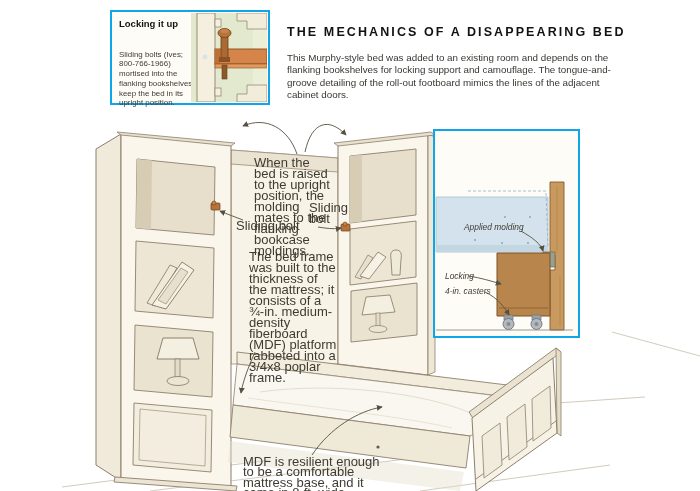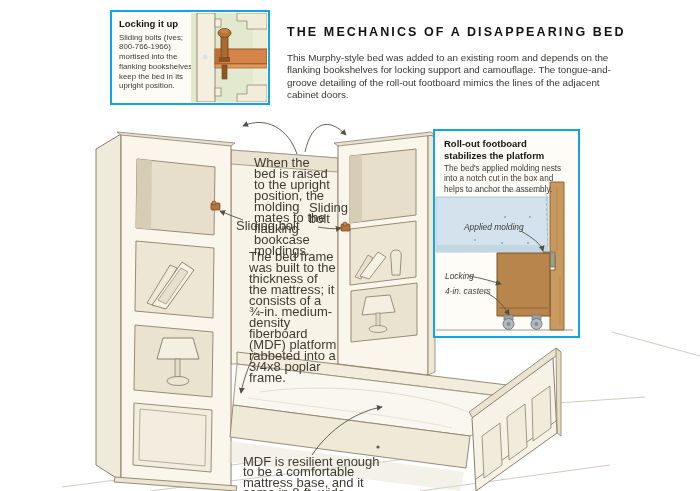--- a/index.html
+++ b/index.html
@@ -1,21 +1,21 @@
 <!DOCTYPE html>
 <html><head>
 <meta charset="utf-8">
 <style>
   *{margin:0;padding:0;box-sizing:border-box}
   html,body{width:700px;height:491px}
   body{position:relative;background:#ffffff;font-family:"Liberation Sans",sans-serif;overflow:hidden}
   #main-svg{position:absolute;left:0;top:0}
   .callout{position:absolute;border:2px solid #0ea5e9;background:#fdfcf6}
   .callout h3{font-size:9.5px;font-weight:bold;color:#171511;line-height:11.5px}
-  .callout p{font-size:8.2px;color:#3f3b33;line-height:10.3px;margin-top:3px}
+  .callout p{font-size:8.2px;color:#3f3b33;line-height:10.3px;margin-top:20px}
   #locking-box{left:110px;top:10px;width:160px;height:95px}
   #locking-box .text{position:absolute;left:7px;top:6px;width:76px}
   #locking-box p{font-size:7.9px;line-height:9.8px}
   #locking-svg{position:absolute;right:1px;top:1px}
   #header-block{position:absolute;left:287px;top:25px;width:332px}
   #header-block h1{font-size:12.5px;font-weight:bold;letter-spacing:2.1px;color:#14120f;white-space:nowrap}
   #header-block p{font-size:9.8px;line-height:12.3px;color:#3a3732;margin-top:13px;width:330px}
   #footboard-box{left:433px;top:129px;width:147px;height:209px}
   #footboard-box .text{position:absolute;left:9px;top:7px;width:127px}
   #footboard-svg{position:absolute;left:0;top:0}
@@ -203,24 +203,20 @@
       <circle cx="101.5" cy="193" r="5.5" fill="#b3b9bf" stroke="#6f757c" stroke-width="0.9"></circle>
       <circle cx="101.5" cy="193" r="2" fill="#878d93"></circle>
     </g>
     <line x1="1" y1="199" x2="138" y2="199" stroke="#8a8273" stroke-width="0.8"></line>
     <g stroke="#55503f" stroke-width="0.9" fill="none" marker-end="url(#ah2)">
       <path d="M86,100 C98,107 106,113 108,120"></path>
       <path d="M34,145 C46,147 56,150 66,153"></path>
       <path d="M50,161 C63,167 70,177 74,184"></path>
     </g>
   </svg>
-  <div class="text">
-    <h3>Roll-out footboard stabilizes the platform</h3>
-    <p>The bed's applied molding nests into a notch cut in the box and helps to anchor the assembly.</p>
-  </div>
   <div class="ilabel" id="lbl-molding">Applied molding</div>
   <div class="ilabel" id="lbl-storage">Locking</div>
   <div class="ilabel" id="lbl-casters">4-in. casters</div>
 </div>
 
 <div class="note" id="note-raised">When the bed is raised to the upright position, the molding mates to the flanking bookcase moldings.</div>
 <div class="note italic" id="note-bolt-left">Sliding bolt</div>
 <div class="note italic" id="note-bolt-right">Sliding bolt</div>
 <div class="note" id="note-bedframe">The bed frame was built to the thickness of the mattress; it consists of a ¾-in. medium-density fiberboard (MDF) platform rabbeted into a 3/4x8 poplar frame.</div>
 <div class="note" id="note-mdf">MDF is resilient enough to be a comfortable mattress base, and it came in 8-ft. wide sheets.</div>

